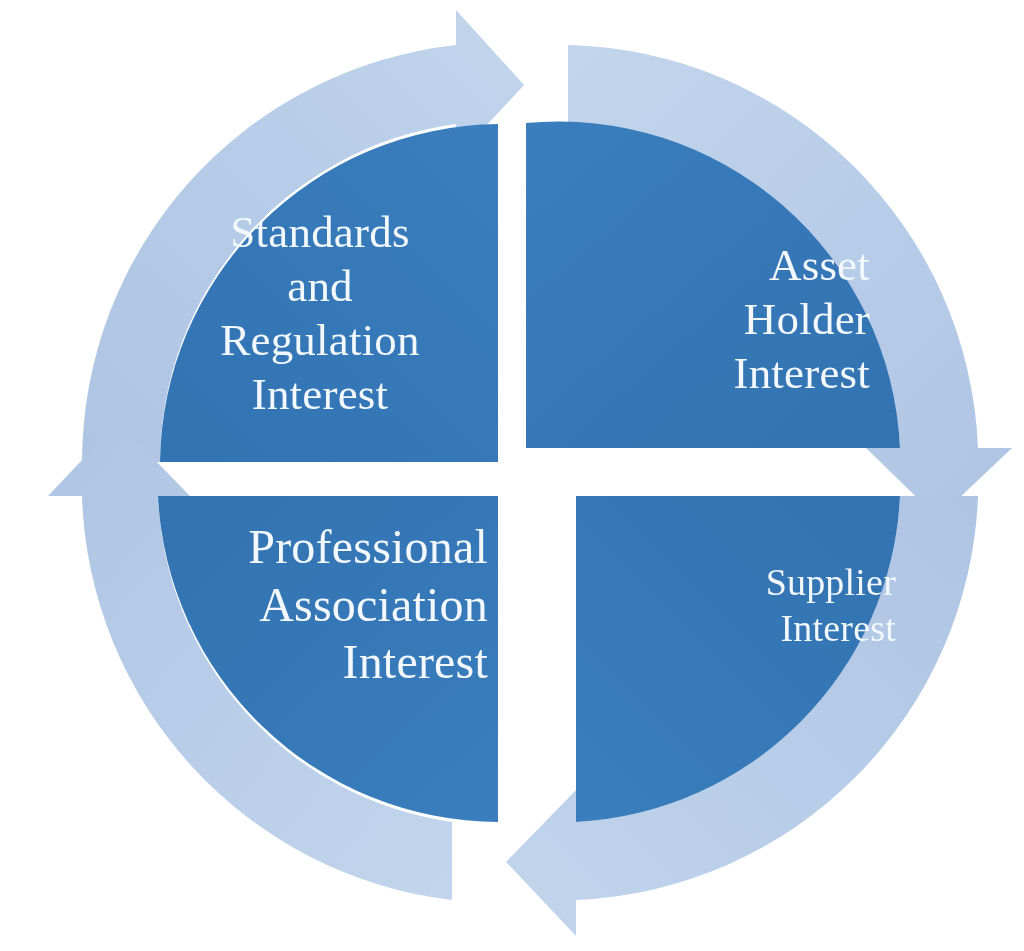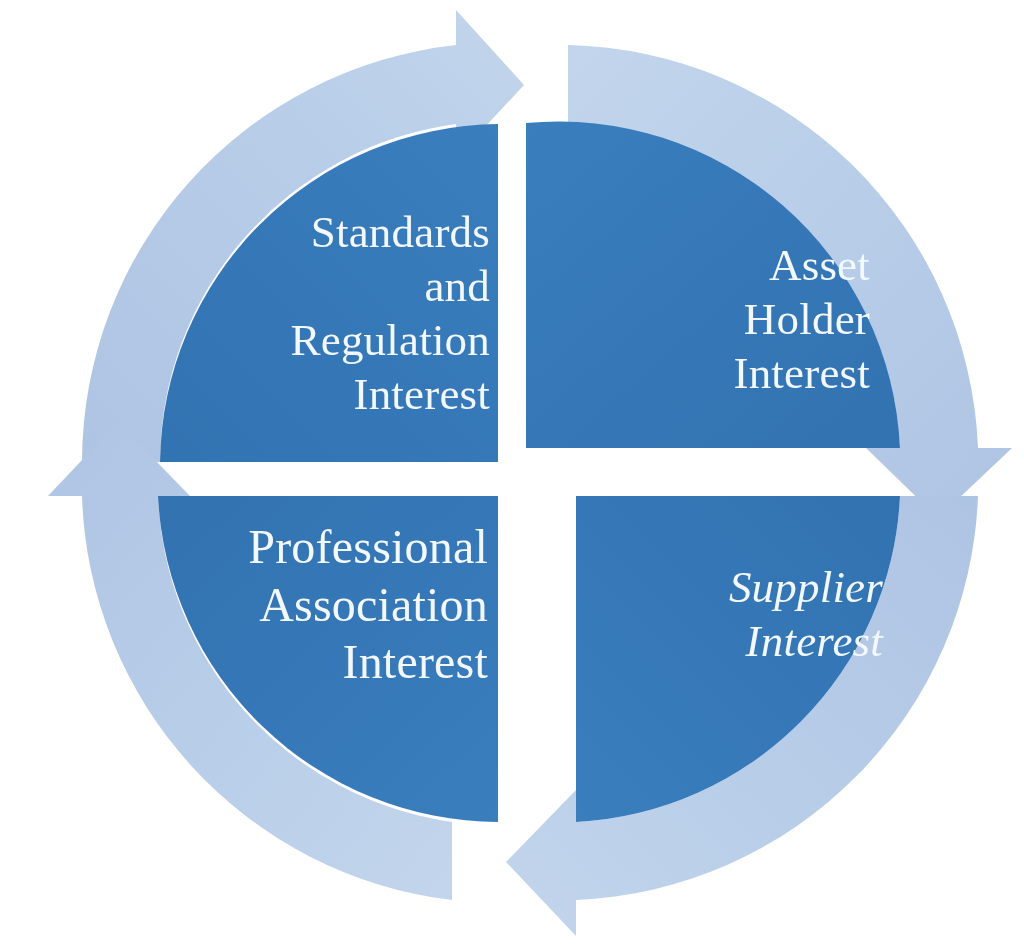--- a/index.html
+++ b/index.html
@@ -38,40 +38,39 @@
     white-space: pre-line;
     letter-spacing: 0.2px;
     text-rendering: optimizeLegibility;
     pointer-events: none;
   }
   #label-standards-and-regulation {
     left: 150px;
     top: 205px;
     width: 340px;
     font-size: 45px;
-    text-align: right;
+    text-align: center;
   }
   #label-asset-holder {
     left: 540px;
     top: 238px;
     width: 330px;
     font-size: 45px;
   }
   #label-professional-association {
     left: 148px;
     top: 518px;
     width: 340px;
     font-size: 48px;
   }
   #label-supplier {
-    left: 553px;
+    left: 566px;
     top: 560px;
     width: 330px;
-    font-size: 45px;
-    font-style: italic;
+    font-size: 38px;
   }
 </style>
 </head>
 <body>
 
 <div id="diagram-root">
 
   <svg id="cycle-svg" viewBox="0 0 1024 951" xmlns="http://www.w3.org/2000/svg">
 
     <defs>

